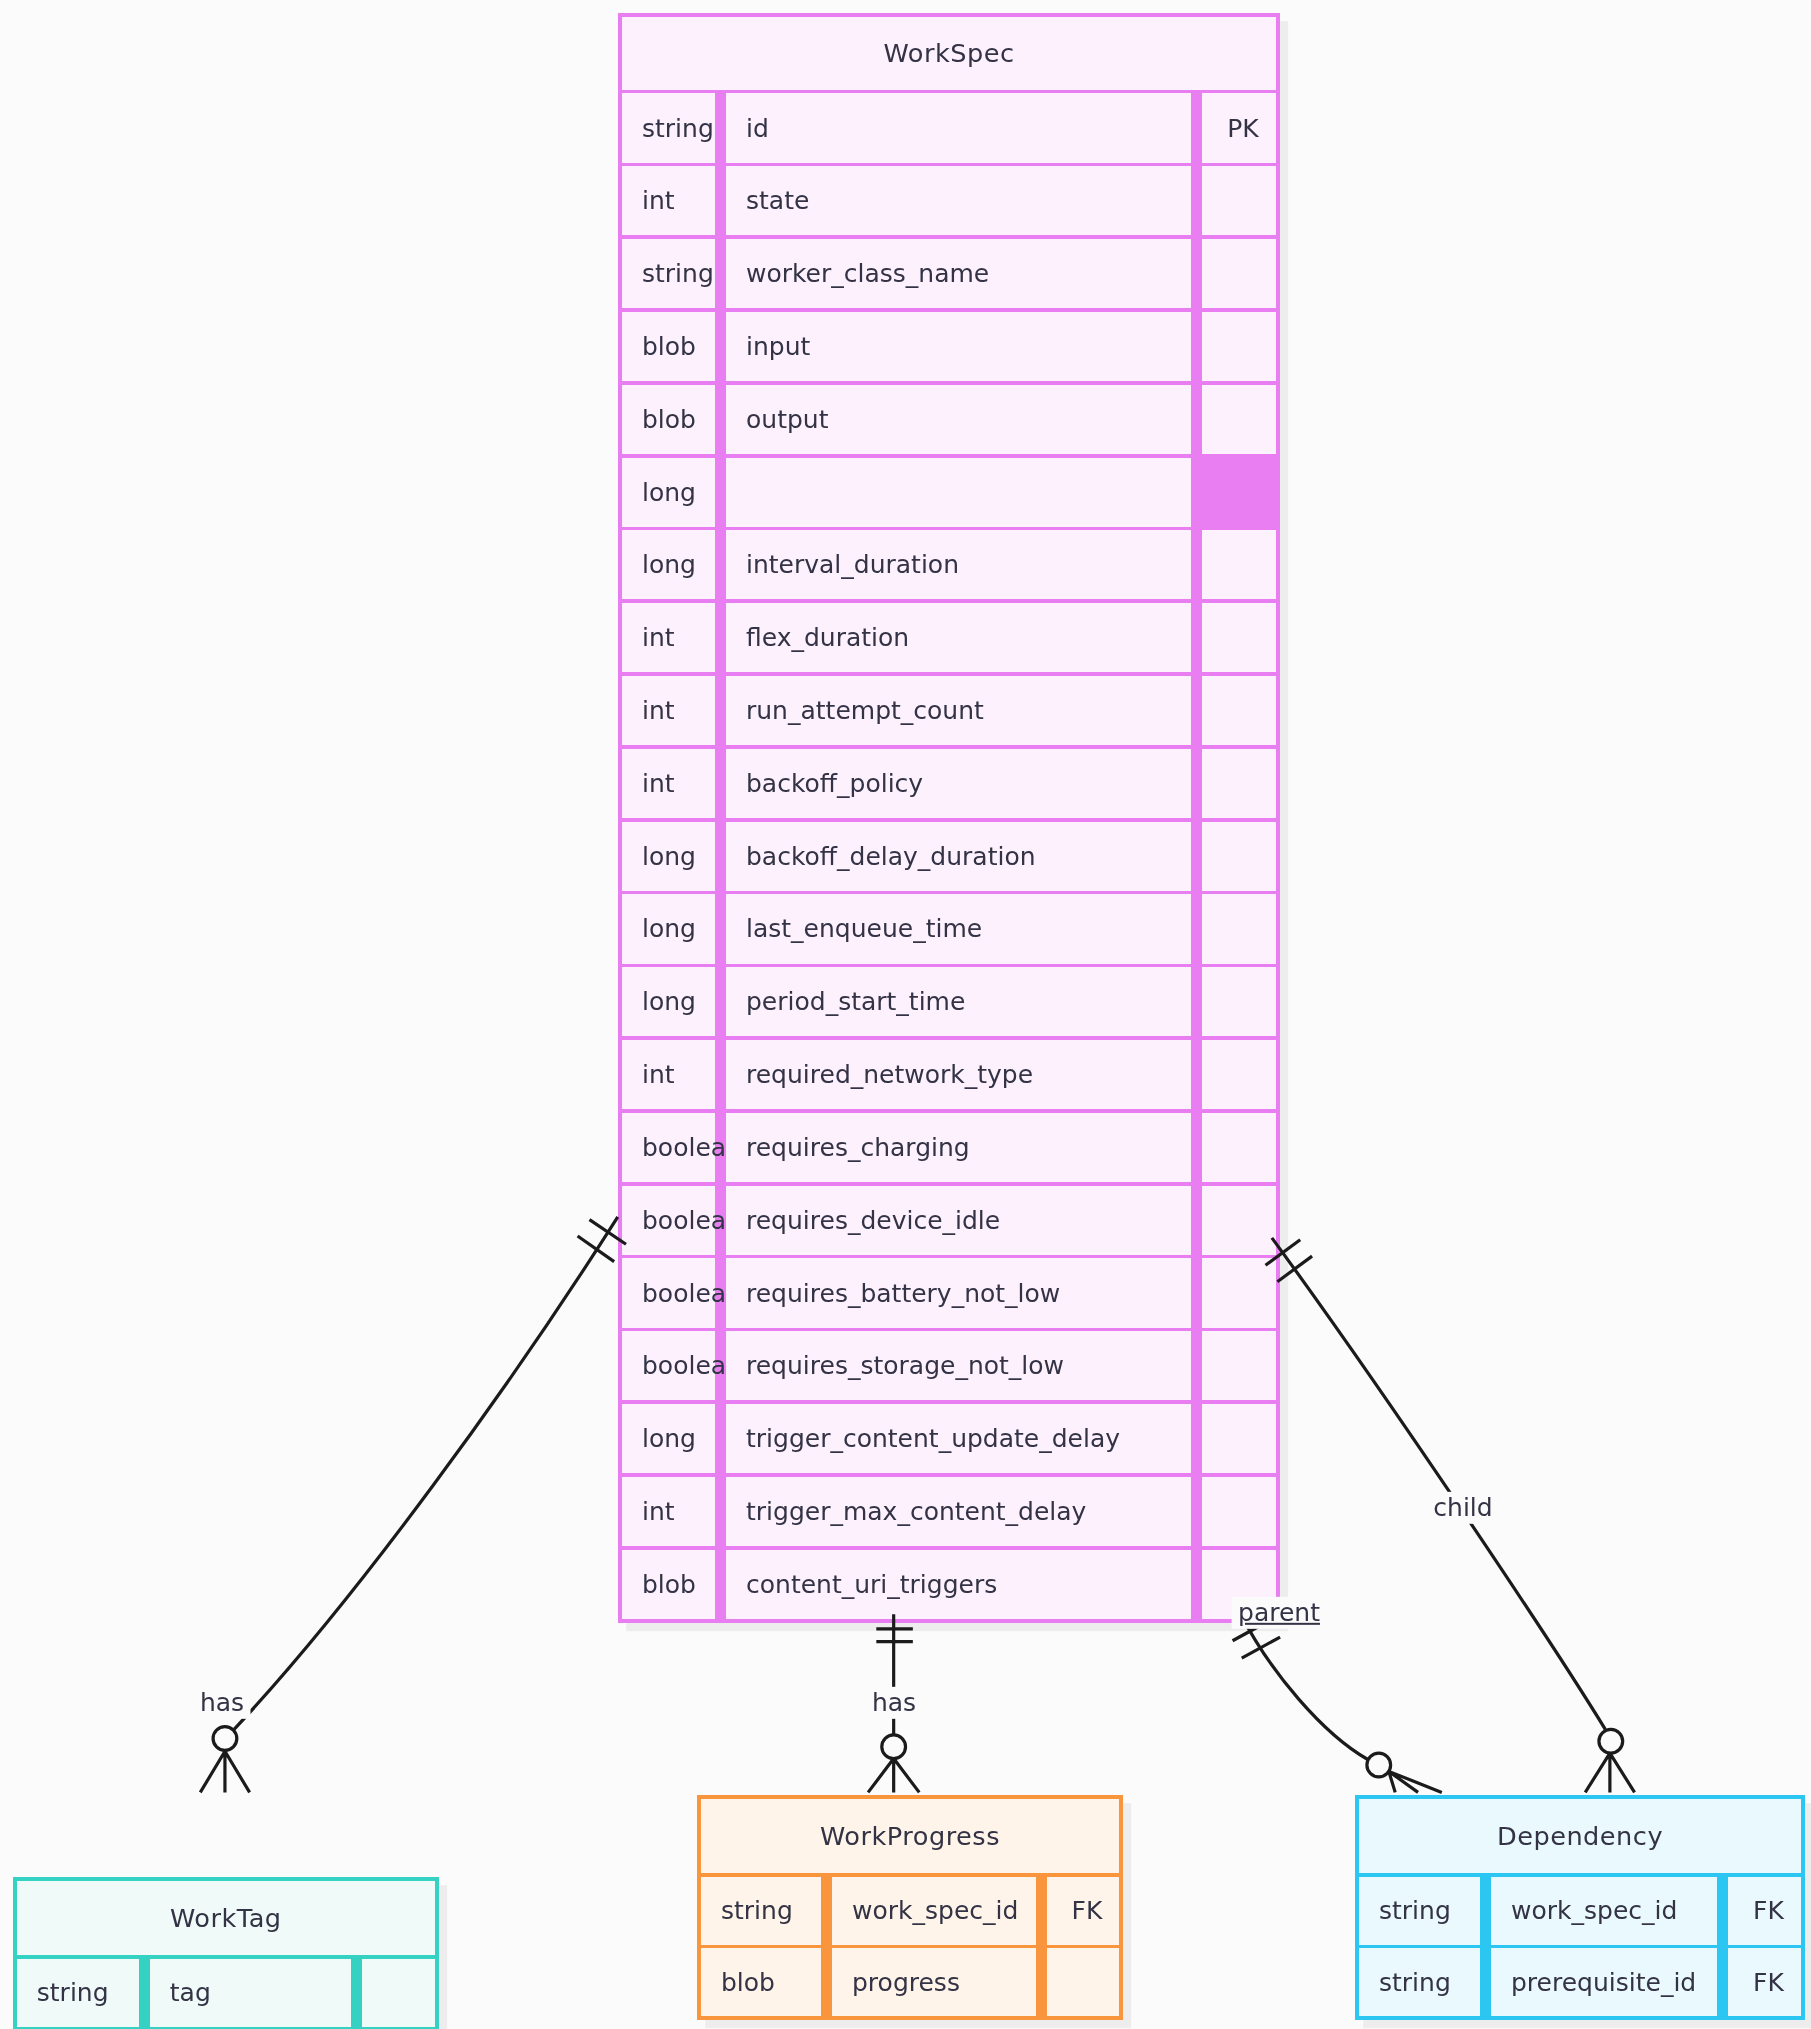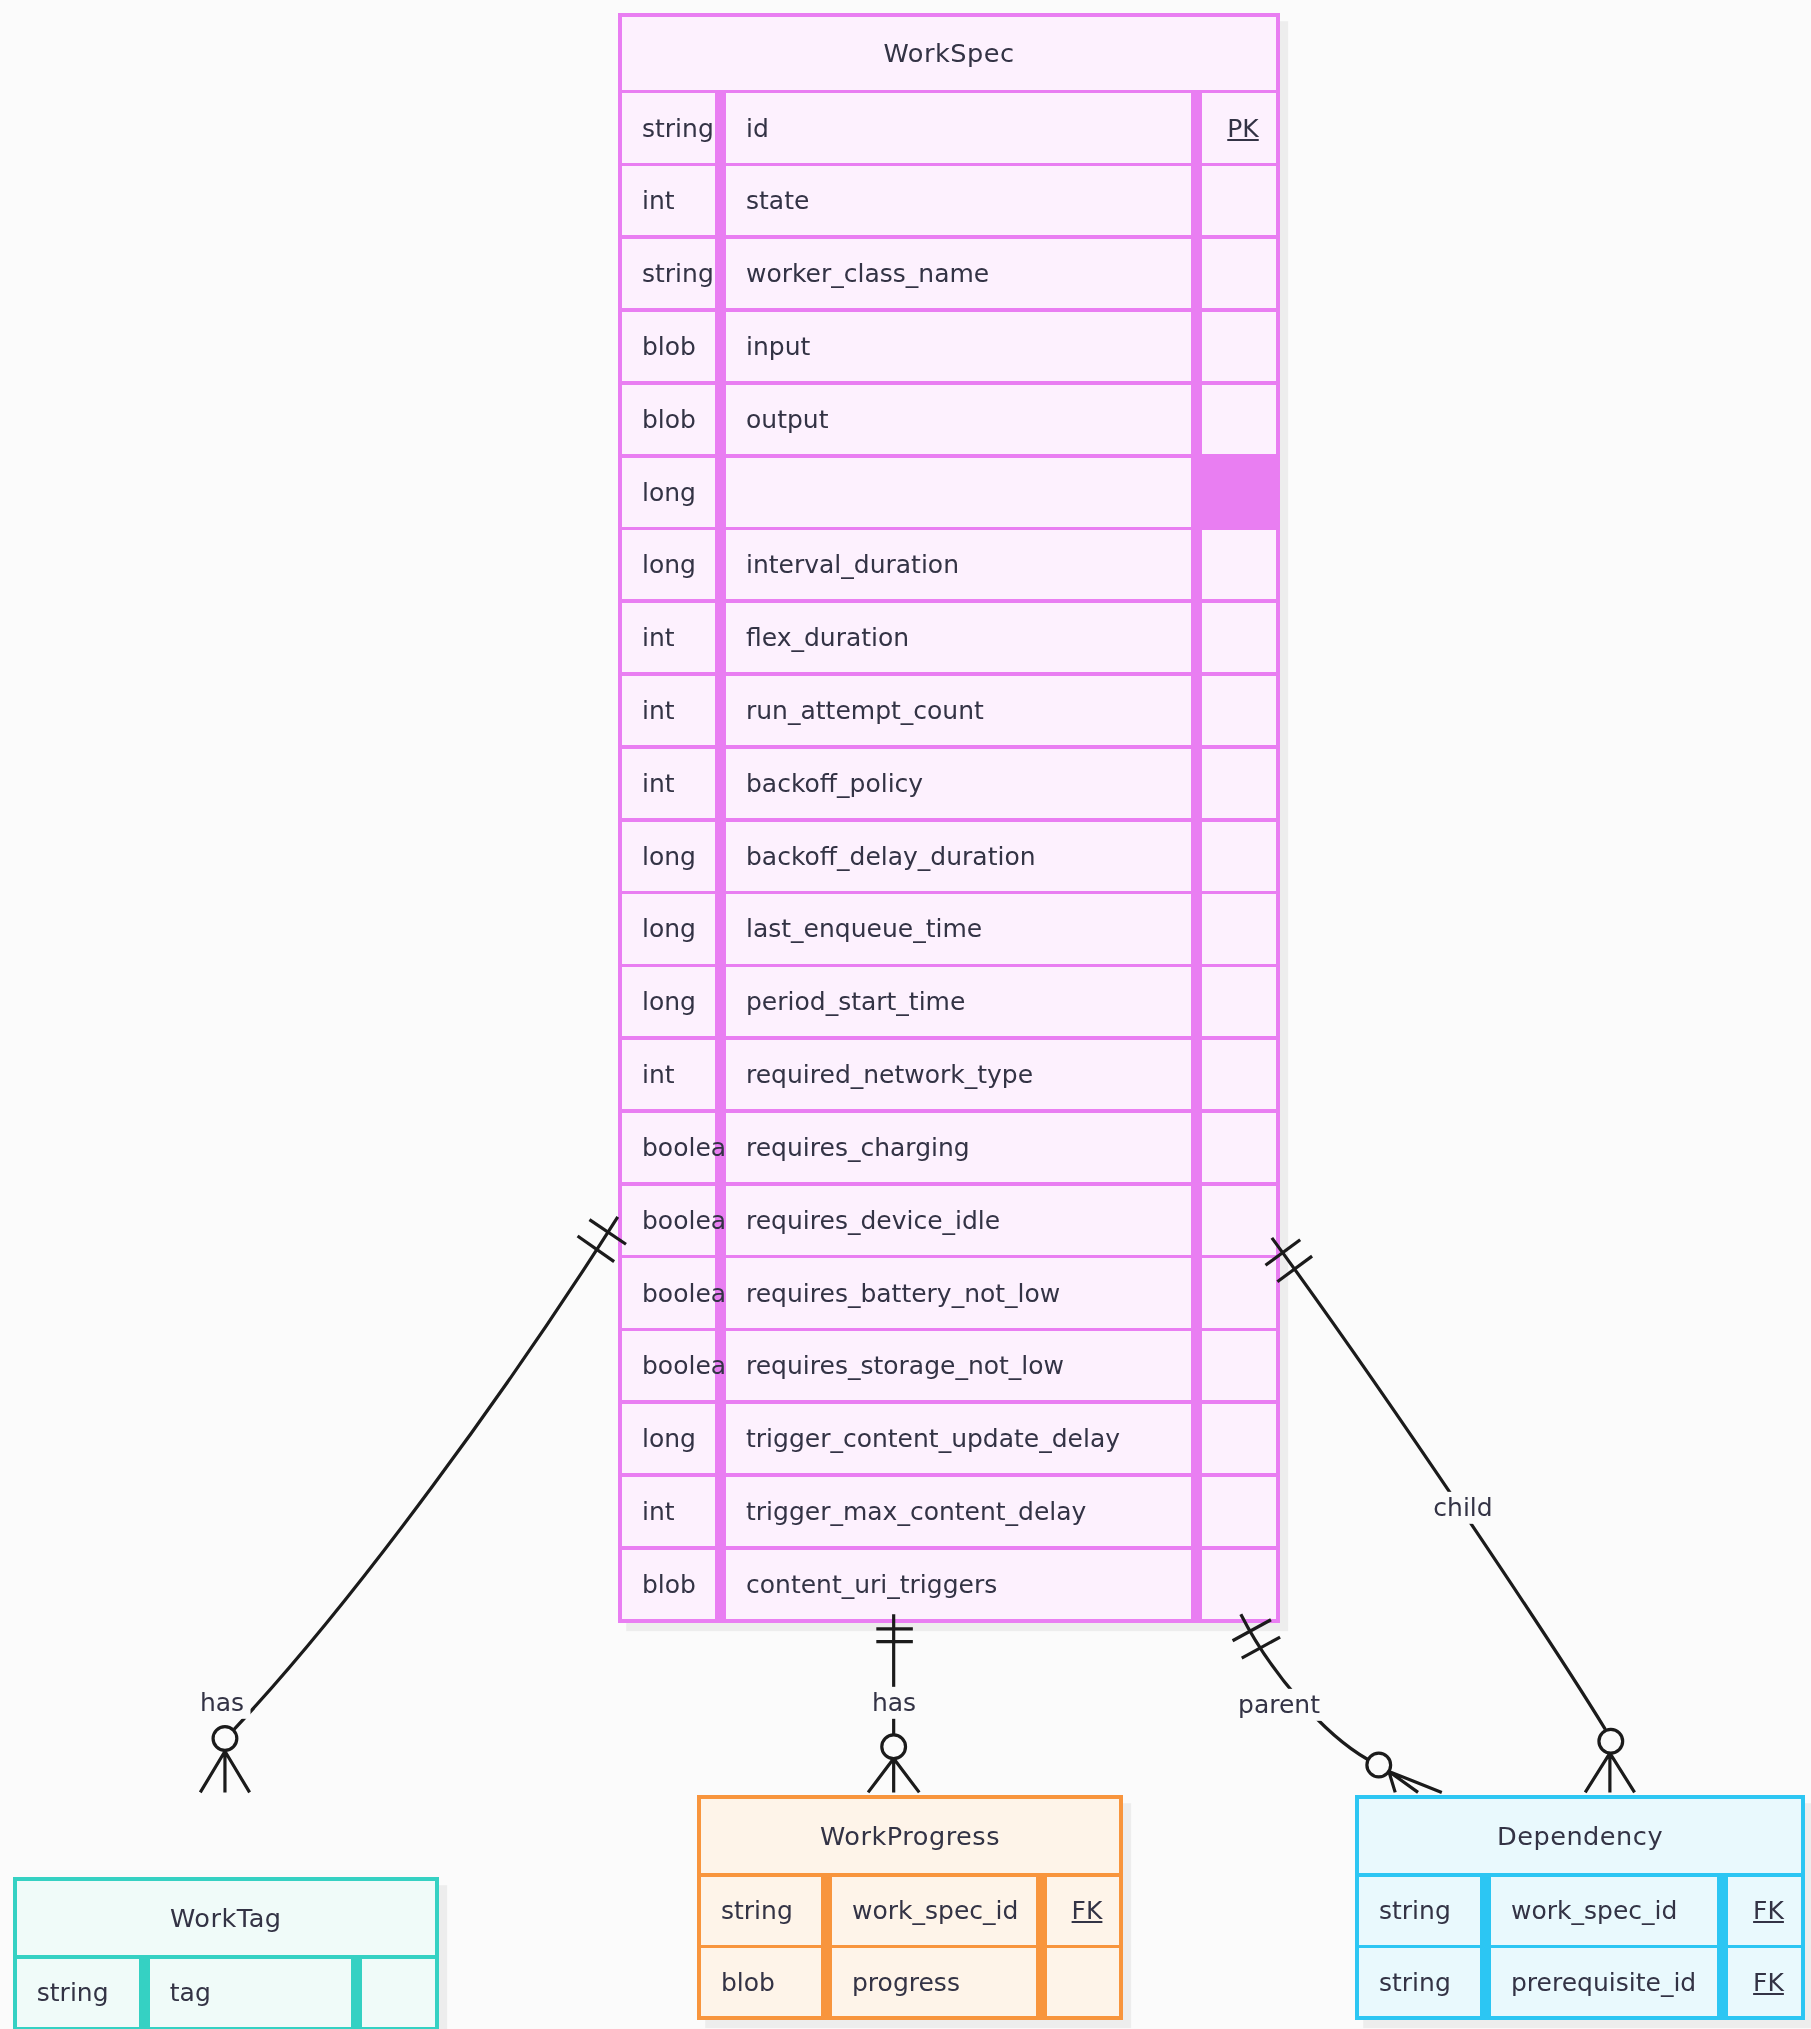--- a/index.html
+++ b/index.html
@@ -30,21 +30,21 @@
     flex:none;
   }
   .rows{display:flex;flex-direction:column;gap:3.7px;flex:1;}
   .row{display:grid;grid-template-columns:var(--c1) 1fr var(--c3);gap:11px;flex:1;}
   .cell{
     background:var(--fill);
     display:flex;align-items:center;
     font-size:25px;
     padding-left:20px;
   }
-  .cell.key{justify-content:center;padding-left:8px;text-decoration:underline;}
+  .cell.key{justify-content:center;padding-left:8px;}
 
   #ent-workspec   {left:618px; top:12.8px;   width:654px; height:1602px; --head-h:73px; --c1:93px; --c3:74px;}
   #ent-worktag    {left:12.8px;  top:1877px; width:418px; height:217px;  --head-h:74px; --c1:122px; --c3:73px;}
   #ent-workprogress{left:684px;top:1795px; width:418px; height:217px;margin-left:13px;  --head-h:74px; --c1:120px; --c3:72px;}
   #ent-dependency {left:1355px;top:1795px; width:442px; height:217px;  --head-h:74px; --c1:121px; --c3:73px;}
 
   
   svg.links{position:absolute;left:0;top:0;z-index:2;pointer-events:none;}
   svg.links path,svg.links line{stroke:var(--line);stroke-width:3.5;fill:none;}
   svg.links circle{stroke:var(--line);stroke-width:3.5;fill:var(--bg);}
@@ -52,21 +52,21 @@
   .rel-label{
     position:absolute;z-index:3;
     transform:translate(-50%,-50%);
     background:var(--bg);
     font-size:25px;line-height:1.15;
     padding:1.8px 6.4px;
     white-space:nowrap;
   }
   #lbl-0{left:222px; top:1703px;}
   #lbl-1{left:894px; top:1703px;}
-  #lbl-2{left:1279px;top:1705px;}
+  #lbl-2{left:1279px;top:1613px;text-decoration:underline;}
   #lbl-3{left:1463px;top:1508px;}
 </style>
 </head>
 <body>
 
 <div class="canvas">
 
   <section class="entity" id="ent-workspec" style="--accent: #e97ef2; --fill: #fdf1fe;">
     <div class="title">WorkSpec</div>
     <div class="rows">

